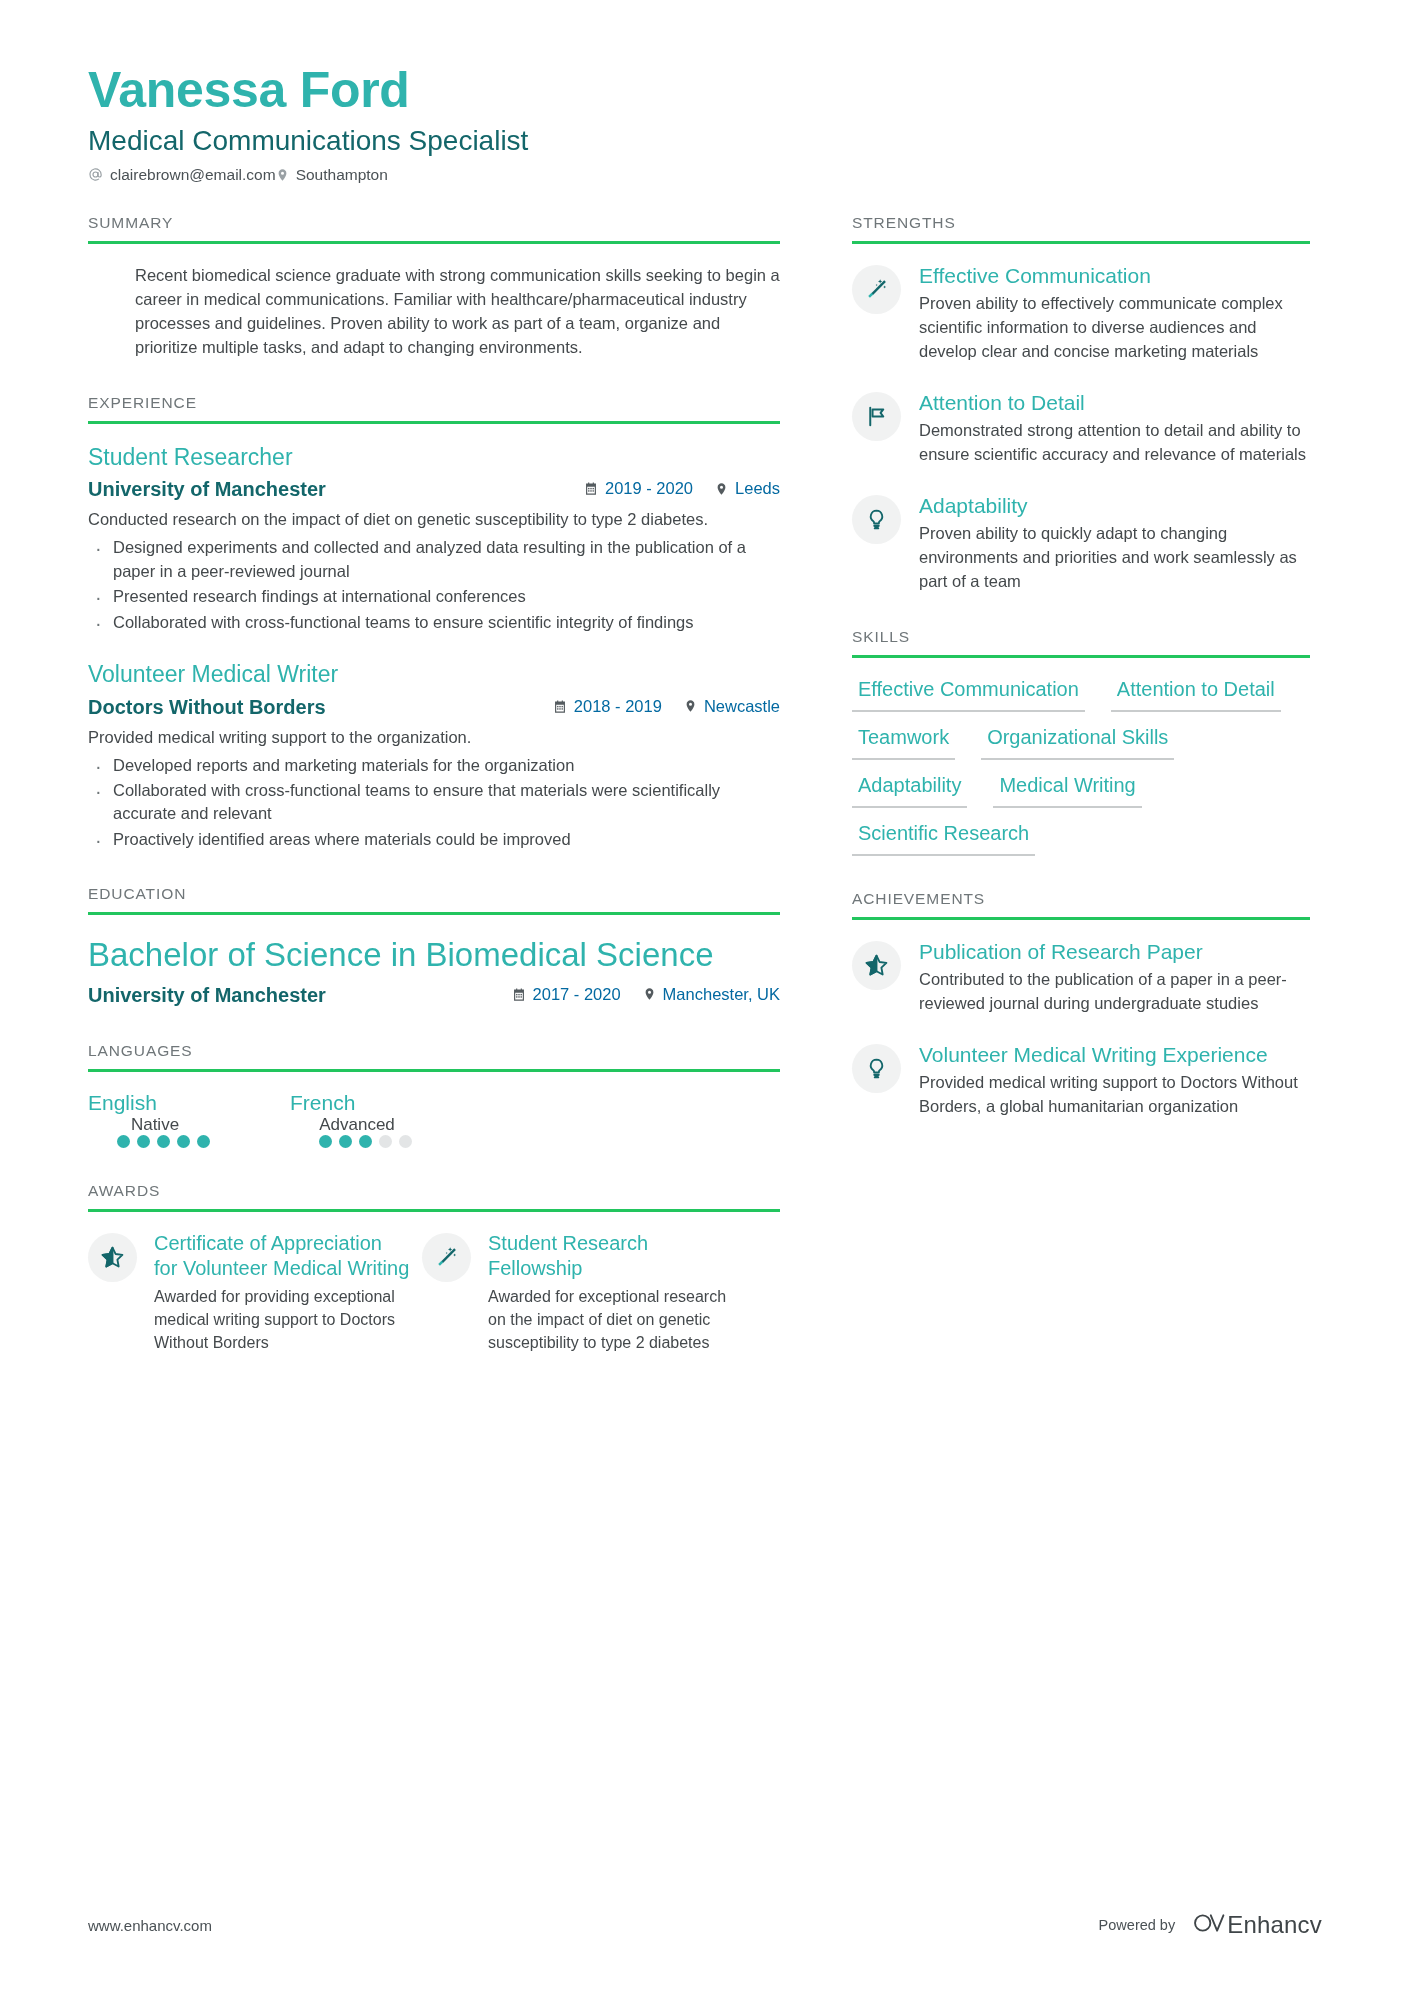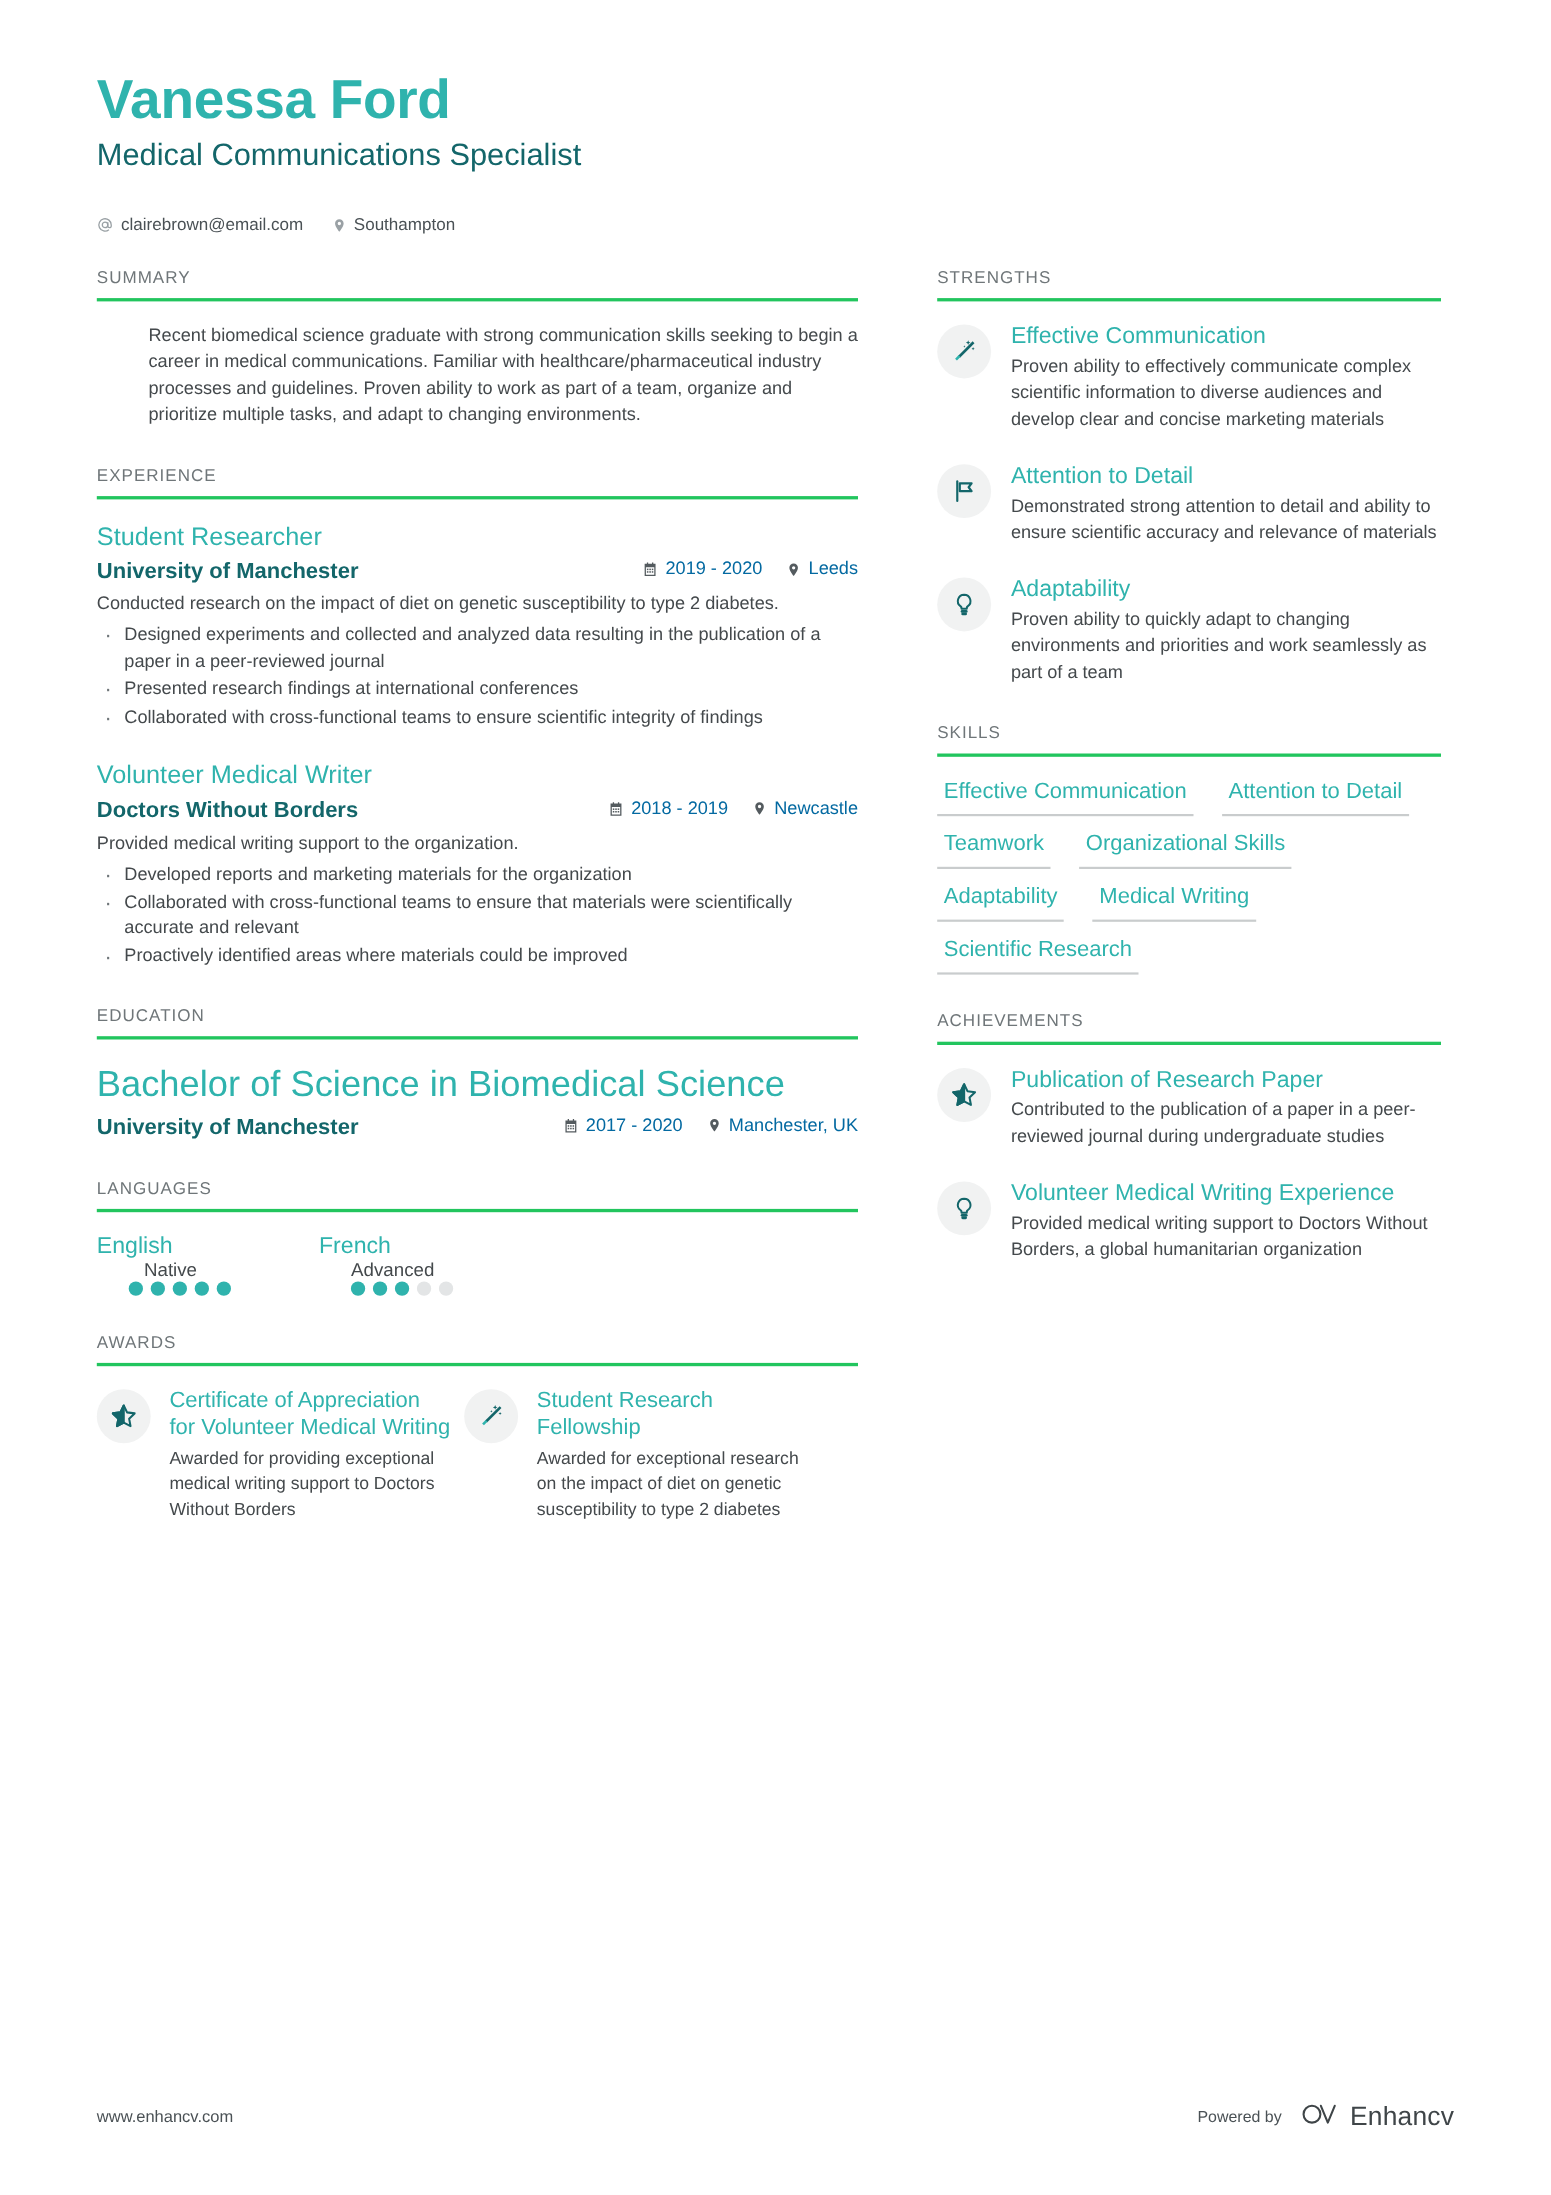--- a/index.html
+++ b/index.html
@@ -37,22 +37,21 @@
   .job-title {
     font-size: 28px;
     color: #13666a;
     margin-top: 6px;
     line-height: 1.2;
   }
 
   .contact-row {
     display: flex;
     align-items: center;
-    gap: 26px;
-    margin-top: 38px;
+    margin-top: 8px;
     font-size: 15.5px;
     color: #4a5155;
   }
   .contact-item { display: flex; align-items: center; gap: 7px; }
   .contact-item svg { display: block; flex: none; }
 
   
   .columns {
     display: flex;
     padding: 0 88px;
@@ -228,21 +227,21 @@
     left: 88px;
     right: 88px;
     bottom: 56px;
     display: flex;
     align-items: center;
     justify-content: space-between;
   }
   .footer-url { font-size: 15px; color: #4a5155; }
   .footer-right { display: flex; align-items: center; gap: 16px; }
   .powered { font-size: 14.5px; color: #4a5155; }
-  .brand { display: flex; align-items: center; gap: 10px; }
+  .brand { display: flex; align-items: center; gap: 0; }
   .brand-name { font-size: 24px; color: #3f4548; letter-spacing: 0.2px; }
 </style>
 </head>
 <body>
 
 <div class="page">
 
   <div class="header">
     <div class="name">Vanessa Ford</div>
     <div class="job-title">Medical Communications Specialist</div>

